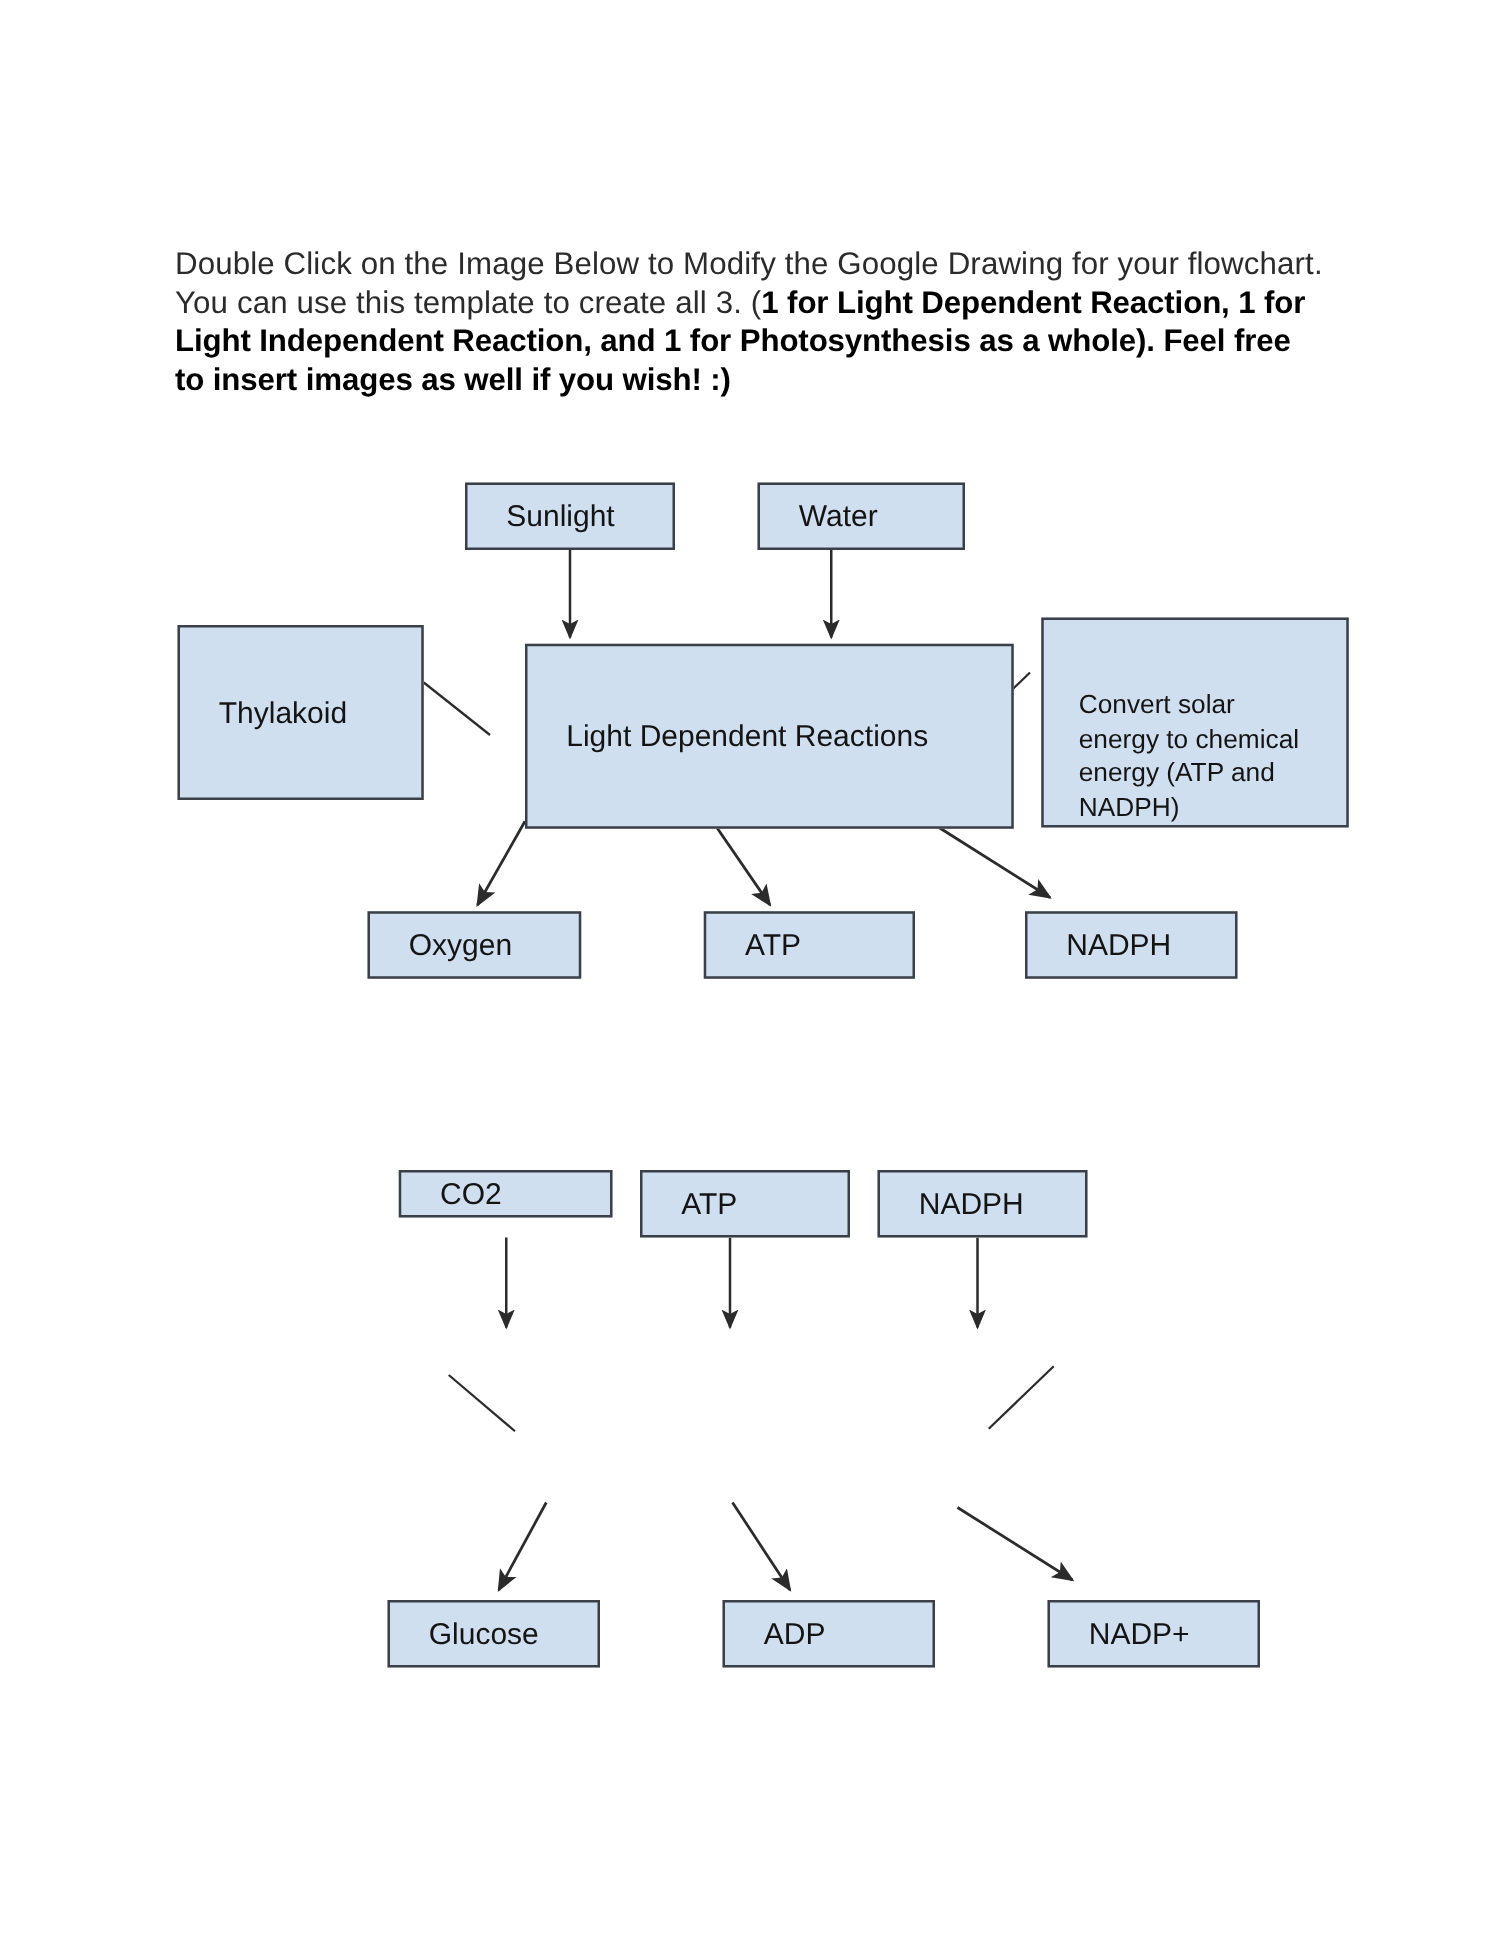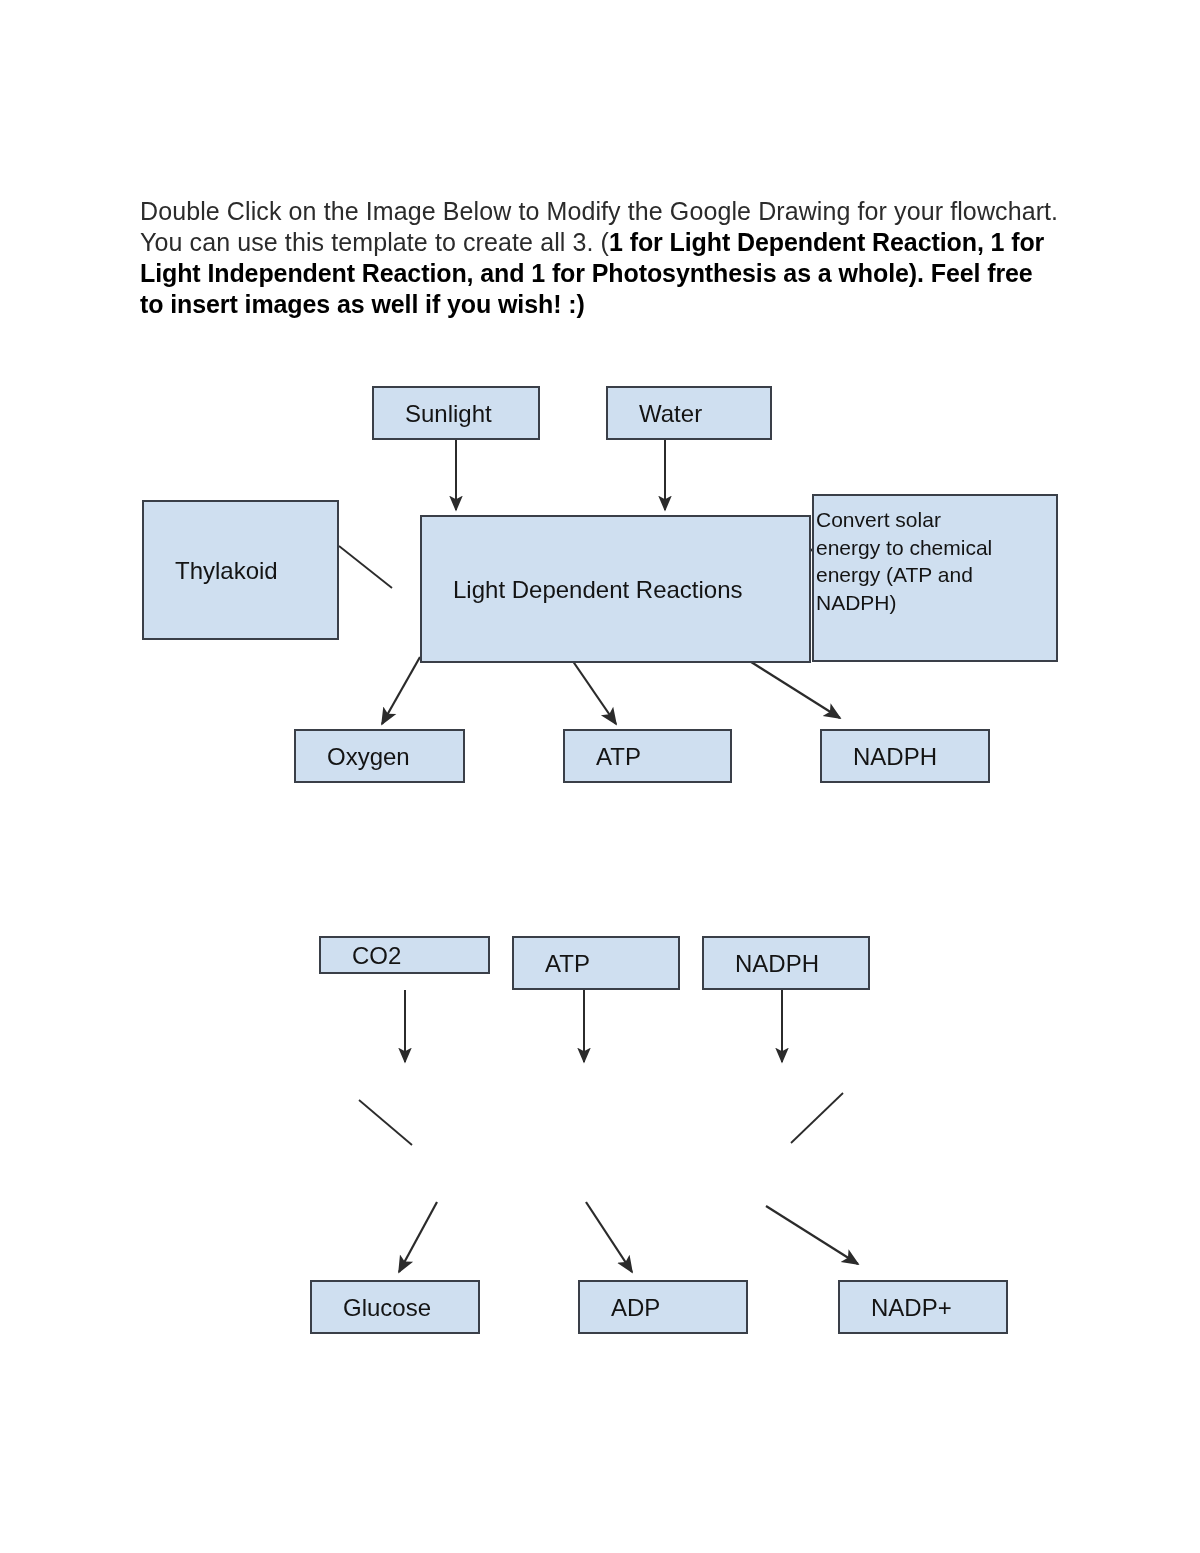--- a/index.html
+++ b/index.html
@@ -60,23 +60,24 @@
     padding-left: 31px;
     padding-right: 8px;
     font-size: 24px;
     line-height: 29px;
     color: #141414;
     z-index: 3;
   }
   .node.small-text {
     font-size: 21px;
     line-height: 27.5px;
-    padding-left: 2px;
-    align-items: flex-start;
+    padding-left: 28px;
+    align-items: flex-end;
     padding-top: 10px;
+    margin-left: 21px;
   }
   .node.thick {
     border-width: 2px;
   }
   .node .node-label {
     display: block;
     white-space: pre-line;
   }
 
   

